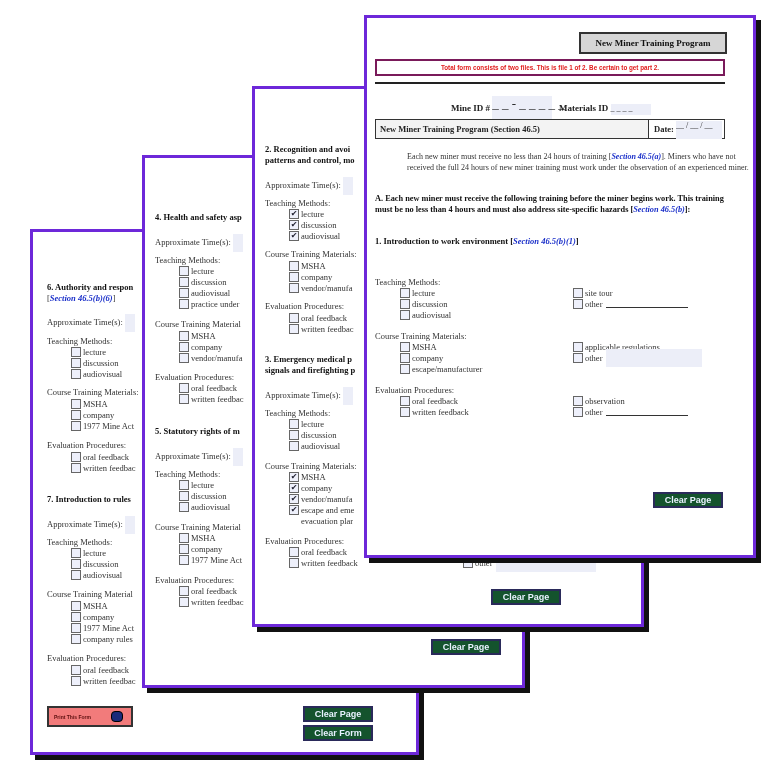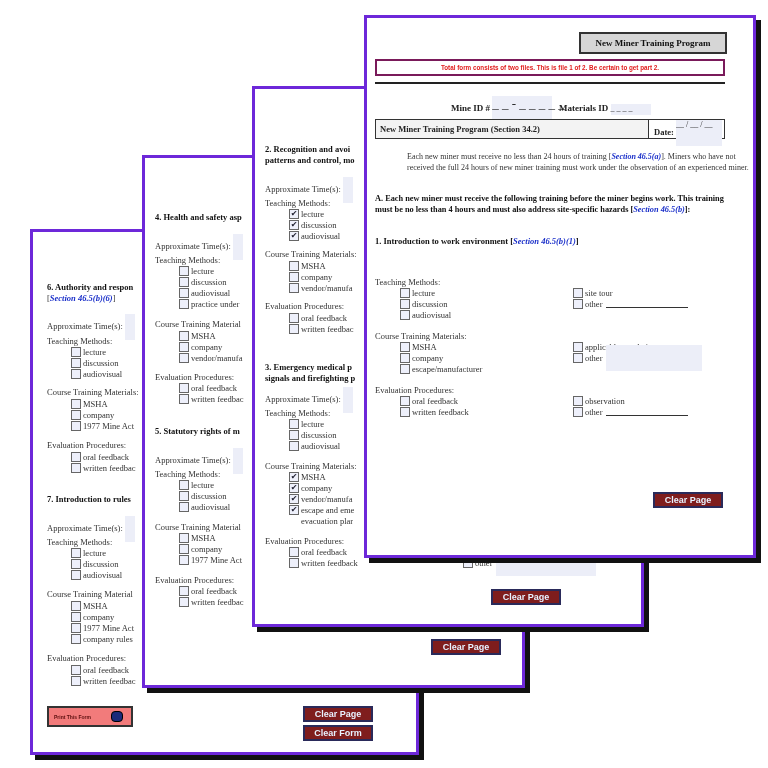--- a/index.html
+++ b/index.html
@@ -11,22 +11,22 @@
   .p3 { left:142px; top:155px; width:377px; height:527px; }
   .p2 { left:252px; top:86px; width:386px; height:535px; }
   .p1 { left:364px; top:15px; width:386px; height:537px; }
   .abs { position:absolute; }
   .sec-title { font-weight:bold; font-size:8.5px; line-height:11px; white-space:nowrap; color:#111; }
   .lbl { font-size:8.5px; line-height:11px; white-space:nowrap; color:#333; }
   .link { color:#1a2fc9; font-style:italic; font-weight:bold; }
   .cb-row { display:flex; align-items:center; height:11px; font-size:8.5px; white-space:nowrap; color:#333; }
   .cb { width:10px; height:10px; border:1px solid #666; background:#eef0fb; margin-right:2px;
         display:inline-flex; align-items:center; justify-content:center; font-size:8px; line-height:8px; color:#223; box-sizing:border-box; }
-  .field { display:inline-block; background:#eceef8; height:26px; vertical-align:middle; }
-  .btn-blue { position:absolute; background:#7f1d1d; border:2px solid #2a2a5a; color:#e8f2ff;
+  .field { display:inline-block; background:#eceef8; height:18px; vertical-align:middle; }
+  .btn-blue { position:absolute; background:#14532d; border:2px solid #2a2a5a; color:#e8f2ff;
               font-family:"Liberation Sans", sans-serif; font-weight:bold; font-size:9px;
               text-align:center; line-height:12px; height:12px; }
   .btn-print { position:absolute; background:#f27b7b; border:2px solid #333; color:#5a0d0d;
                font-family:"Liberation Sans", sans-serif; font-weight:bold; font-size:5px;
                display:flex; align-items:center; padding-left:5px; box-sizing:border-box; }
   .printer { width:10px; height:9px; border-radius:4px; background:#1b2a7a; margin-left:auto; margin-right:8px; border:1px solid #000; }
   .hdr-box { position:absolute; background:#d6d6d6; border:2px solid #333; font-weight:bold;
              font-size:9px; text-align:center; line-height:18px; color:#111; }
   .notice { position:absolute; border:2px solid #7a1a5a; color:#e01a1a; font-family:"Liberation Sans", sans-serif;
             font-weight:bold; font-size:6.3px; text-align:center; line-height:13px; }
@@ -275,21 +275,21 @@
   <div class="abs" style="left:34px;top:223px;">
     <div class="cb-row">
         <span class="cb"></span>
         <span>oral feedback</span>
       </div>
     <div class="cb-row">
         <span class="cb"></span>
         <span>written feedbac</span>
       </div>
   </div>
-  <div class="abs sec-title" style="left:10px;top:265px;margin-top:8px;">
+  <div class="abs sec-title" style="left:10px;top:265px;">
       <div>3.  Emergency medical p</div>
       <div>signals and firefighting p</div>
     </div>
   <div class="abs lbl" style="left:10px;top:298px;"><span>Approximate Time(s):</span> <span class="field" style="width:10px;"></span></div>
   <div class="abs lbl" style="left:10px;top:319px;">Teaching Methods:</div>
   <div class="abs" style="left:34px;top:329px;">
     <div class="cb-row">
         <span class="cb"></span>
         <span>lecture</span>
       </div>
@@ -351,21 +351,21 @@
   <div class="hdr-box" style="left:212px;top:14px;width:144px;height:18px;">New Miner Training Program</div>
   <div class="notice" style="left:8px;top:41px;width:346px;height:13px;">Total form consists of two files. This is file 1 of 2. Be certain to get part 2.</div>
   <div class="rule" style="left:8px;top:64px;width:350px;"></div>
   <div class="abs" style="left:84px;top:78px;font-size:9px;font-weight:bold;white-space:nowrap;">
     <span>Mine ID #</span>
     <span class="field" style="width:60px;height:26px;font-weight:normal;font-size:13px;">_ _ - _ _ _ _ _</span>
     &nbsp;&nbsp;<span>Materials ID</span>
     <span class="field" style="width:40px;height:11px;font-weight:normal;font-size:8px;">_ _ _ _</span>
   </div>
   <div class="prog-table" style="left:8px;top:101px;width:348px;">
-    <div class="c1">New Miner Training Program (Section 34.2)</div>
+    <div class="c1">New Miner Training Program (Section 46.5)</div>
     <div class="c2"><span>Date:</span> <span class="field" style="width:46px;font-weight:normal;font-size:8px;line-height:9px;">__ / __ / __</span></div>
   </div>
   <div class="abs para" style="left:8px;top:134px;width:350px;margin-left:32px;"><span>Each new miner must receive no less than 24 hours of training [</span><span class="link">Section 46.5(a)</span><span>].  Miners who have not received the full 24 hours of new miner training must work under the observation of an experienced miner.</span></div>
   <div class="abs para-b" style="left:8px;top:176px;width:350px;"><span>A.  Each new miner must receive the following training before the miner begins work.  This training must be no less than 4 hours and must also address site-specific hazards [</span><span class="link">Section 46.5(b)</span><span>]:</span></div>
   <div class="abs sec-title" style="left:8px;top:218px;text-align:right;"><span>1.  Introduction to work environment [</span><span class="link">Section 46.5(b)(1)</span><span>]</span></div>
   <div class="abs lbl" style="left:8px;top:259px;">Teaching Methods:</div>
   <div class="abs" style="left:33px;top:269px;">
     <div class="cb-row">
         <span class="cb"></span>
         <span>lecture</span>

